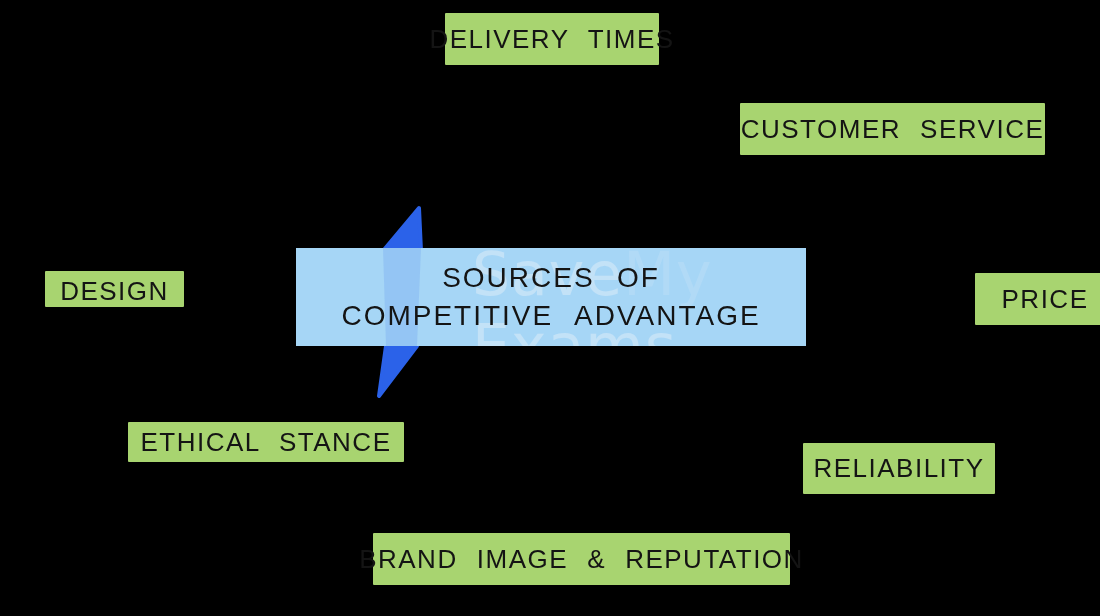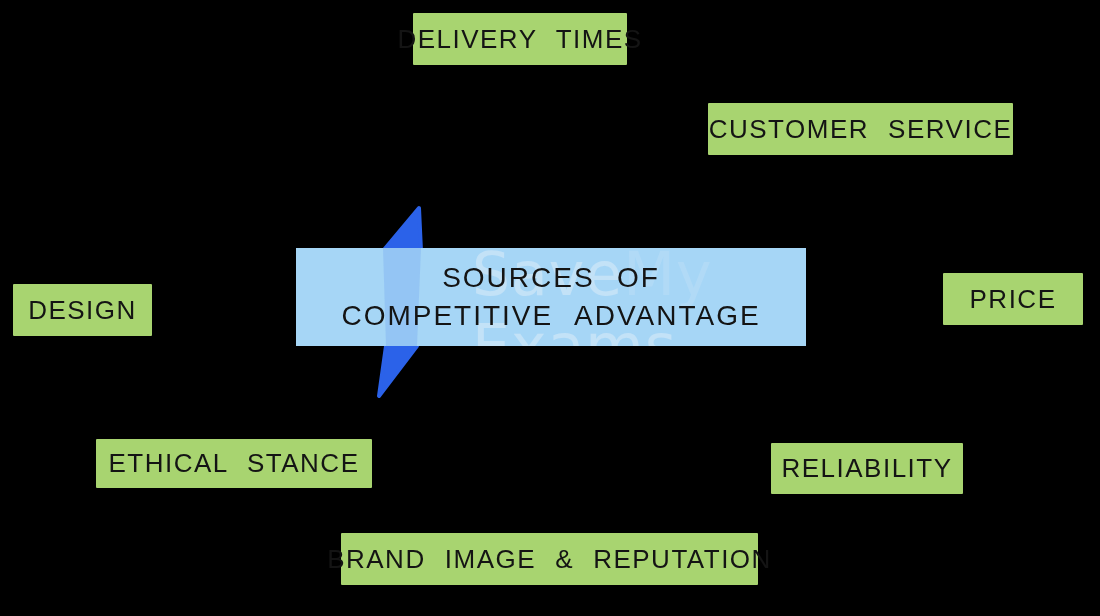--- a/index.html
+++ b/index.html
@@ -35,27 +35,28 @@
     background: var(--node-fill, #a8d470);
     display: flex;
     align-items: center;
     justify-content: center;
     color: var(--node-text, #141414);
     font-size: 26px;
     letter-spacing: 1.5px;
     word-spacing: 0.4em;
     white-space: nowrap;
     border-radius: 1px;
+    margin-left: 32px;
   }
   .pos-delivery   { left: 413px; top: 13px;  width: 214px; height: 52px; }
   .pos-quality    { left: 154px; top: 103px; width: 162px; height: 52px; }
   .pos-customer   { left: 708px; top: 103px; width: 305px; height: 52px; }
-  .pos-design     { left: 13px;  top: 284px; width: 139px; height: 52px; }
+  .pos-design     { left: 13px;  top: 271px; width: 139px; height: 36px; align-items: flex-end; }
   .pos-price      { left: 943px; top: 273px; width: 140px; height: 52px; }
-  .pos-ethical    { left: 96px;  top: 439px; width: 276px; height: 49px; }
+  .pos-ethical    { left: 96px;  top: 422px; width: 276px; height: 40px; }
   .pos-reliability{ left: 771px; top: 443px; width: 192px; height: 51px; }
   .pos-brand      { left: 341px; top: 533px; width: 417px; height: 52px; }
 
   
   #center-node {
     position: absolute;
     z-index: 2;
     left: 296px;
     top: 248px;
     width: 510px;

